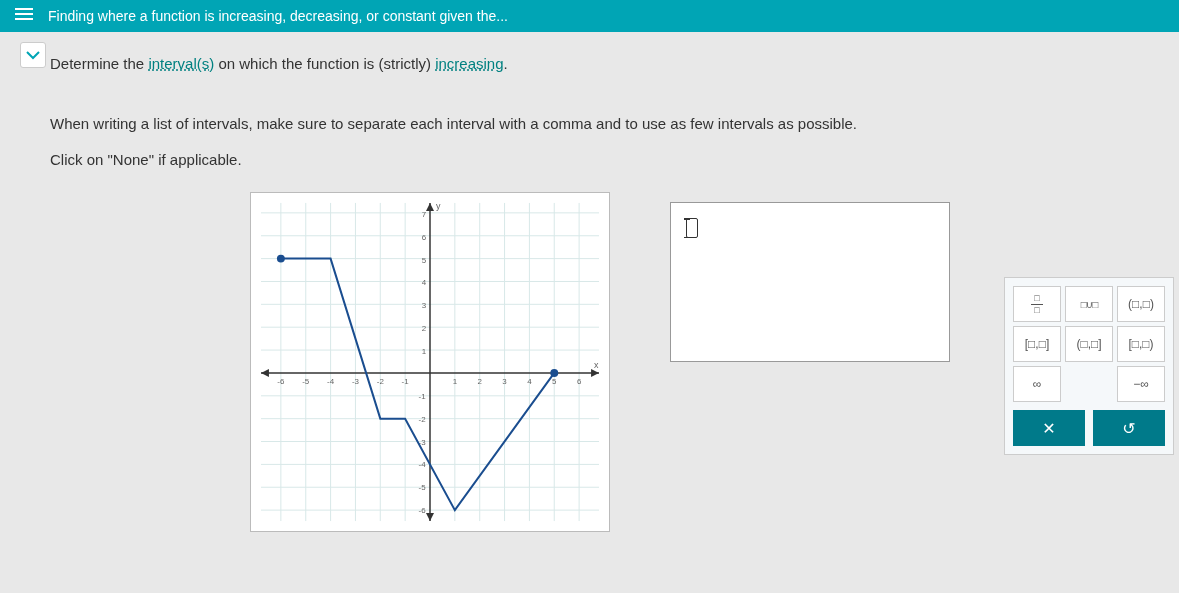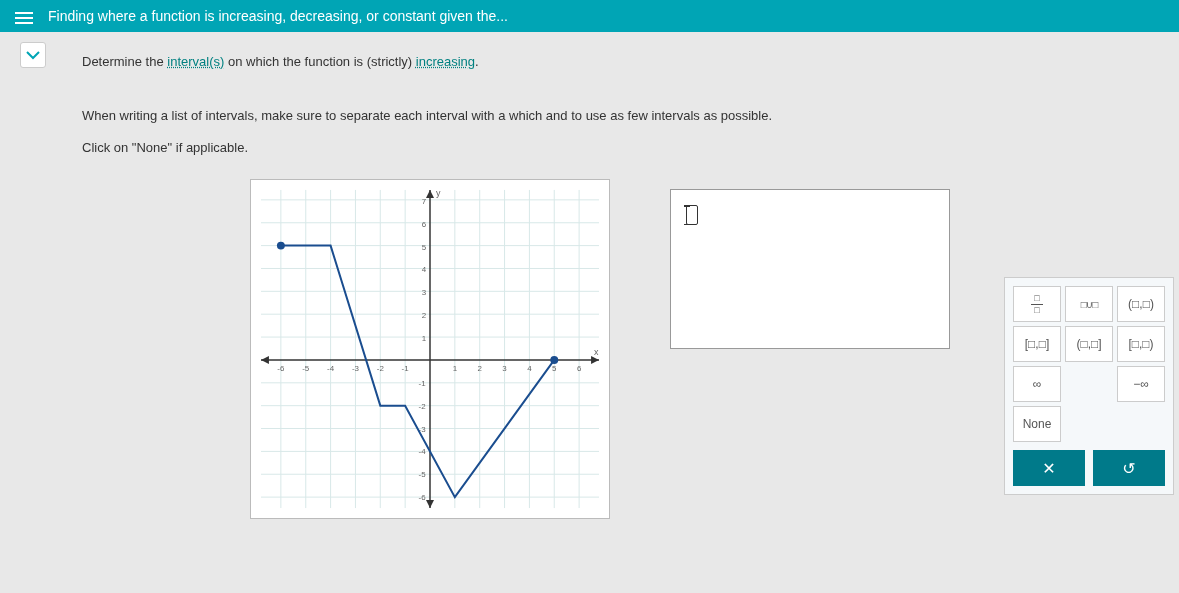--- a/index.html
+++ b/index.html
@@ -8,21 +8,21 @@
       background: #e8e8e8;
       width: 1179px;
       height: 593px;
       overflow: hidden;
     }
     .header {
       background: #00a5b5;
       color: white;
       padding: 8px 15px;
       display: flex;
-      align-items: flex-end;
+      align-items: flex-start;
       gap: 15px;
       font-size: 14px;
     }
     .menu-icon { cursor: pointer; display: flex; flex-direction: column; gap: 3px; }
     .menu-icon span { display: block; width: 18px; height: 2px; background: white; }
     .content {
       padding: 20px 30px;
       position: relative;
     }
     .chevron {
@@ -35,22 +35,22 @@
       border: 1px solid #ccc;
       border-radius: 3px;
       display: flex;
       align-items: center;
       justify-content: center;
       cursor: pointer;
       color: #00a5b5;
       font-size: 14px;
     }
     .question-text {
-      margin-left: 52px;
-      font-size: 13px;
+      margin-left: 20px;
+      font-size: 15px;
       color: #333;
       line-height: 1.6;
     }
     .question-text p { margin-bottom: 12px; }
     .underline-link { color: #008080; text-decoration: underline dotted; cursor: pointer; }
     .main-area {
       display: flex;
       margin-top: 20px;
       margin-left: 40px;
       gap: 60px;
@@ -157,21 +157,21 @@
         <path d="M1 2 L7 8 L13 2" stroke="#00a5b5" stroke-width="2" fill="none"></path>
       </svg>
   </div>
 
   <div class="question-text">
     <p>
       <span>Determine the </span><span class="underline-link">interval(s)</span><span> on which the function is (strictly) </span><span class="underline-link">increasing</span><span>.</span>
     </p>
     <p>
       <br>
-      <span>When writing a list of intervals, make sure to separate each interval with a which and to use as few intervals as possible.</span>
+      <span>When writing a list of intervals, make sure to separate each interval with a comma and to use as few intervals as possible.</span>
     </p>
     <p>Click on "None" if applicable.</p>
   </div>
 
   <div class="main-area">
     <div class="graph-box">
       <svg class="graph-svg" viewBox="0 0 360 340">
         <g stroke="#d8e8e8" stroke-width="1">
           <line x1="30" y1="10" x2="30" y2="330"></line>
             <line x1="55" y1="10" x2="55" y2="330"></line>
@@ -262,23 +262,18 @@
     <div class="keypad-row">
       <div class="kp-btn">[□,□]</div>
       <div class="kp-btn">(□,□]</div>
       <div class="kp-btn">[□,□)</div>
     </div>
     <div class="keypad-row">
       <div class="kp-btn">∞</div>
       <div class="kp-btn" style="visibility:hidden"></div>
       <div class="kp-btn">−∞</div>
     </div>
-    <div class="keypad-row">
-      <div class="kp-btn">None</div>
-      <div class="kp-btn" style="visibility:hidden"></div>
-      <div class="kp-btn" style="visibility:hidden"></div>
-    </div>
     <div class="action-row">
       <button class="action-btn">✕</button>
       <button class="action-btn">↺</button>
     </div>
   </div>
 </div>
 
 </body></html>

